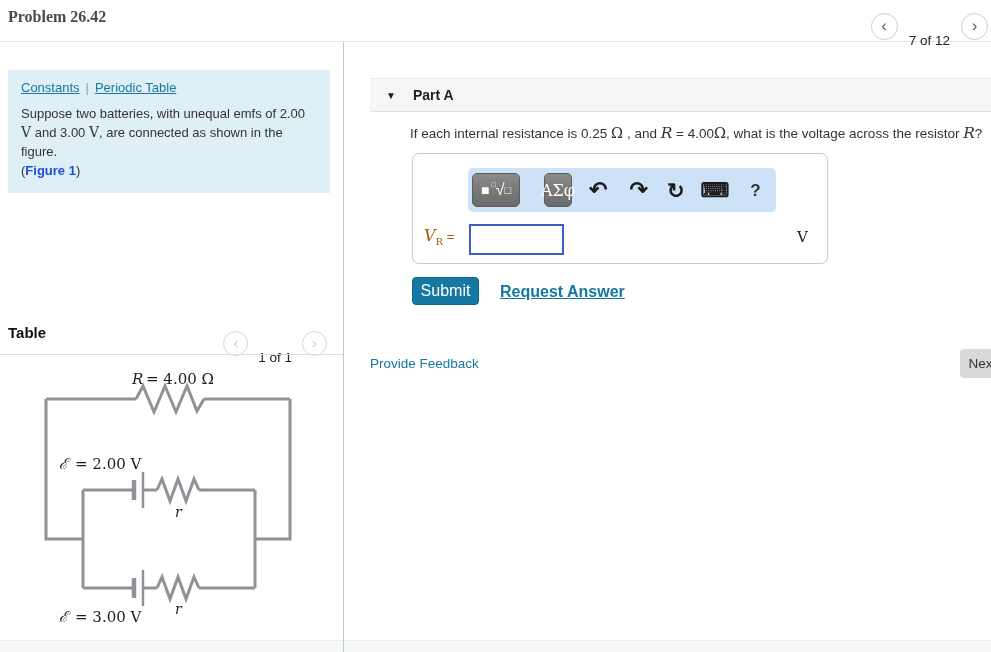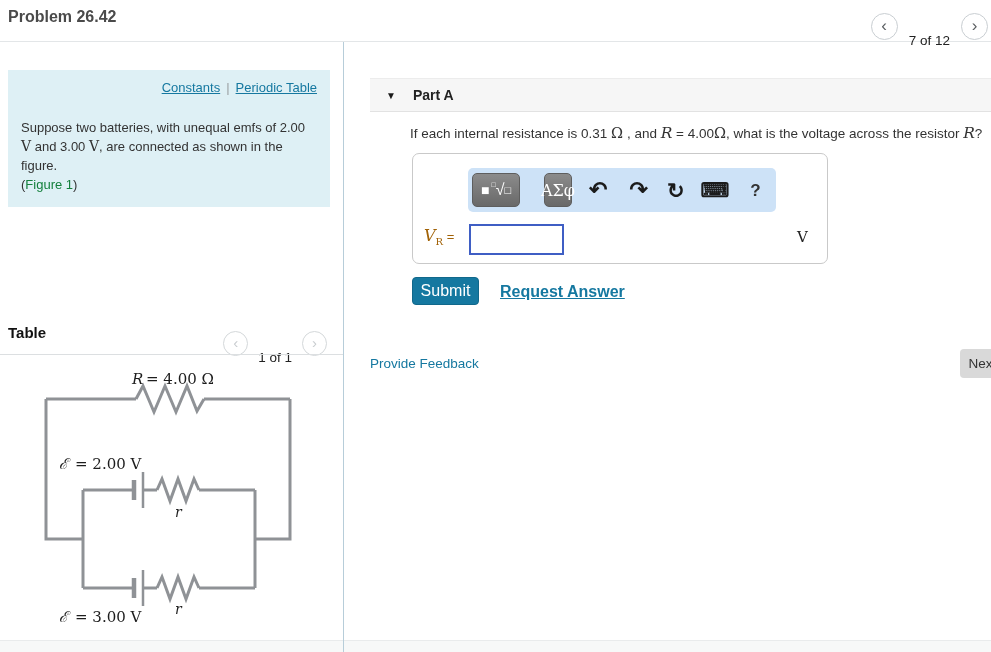--- a/index.html
+++ b/index.html
@@ -1,36 +1,36 @@
 <!DOCTYPE html>
 <html><head>
 <meta charset="utf-8">
 <style>
   * { margin:0; padding:0; box-sizing:border-box; }
   html,body { width:991px; height:652px; background:#fff; font-family:"Liberation Sans", sans-serif; overflow:hidden; position:relative; }
 
   
   .header { position:absolute; top:0; left:0; width:991px; height:42px; background:#fff; border-bottom:1px solid #e3e6e8; z-index:6; }
-  .page-title { position:absolute; left:8px; top:8px; font-size:16px; font-weight:bold; color:#4a4a4a; }
+  .page-title { position:absolute; left:8px; top:8px; font-size:16px; font-weight:bold; color:#4a4a4a;font-family:Liberation Serif, serif; }
   .pager { position:absolute; right:3px; top:5px; display:flex; align-items:center; gap:11px; }
   .circle-btn { width:27px; height:27px; border-radius:50%; border:1px solid #c9ced2; background:#fff; display:flex; align-items:center; justify-content:center; color:#5a5e61; font-size:17px; line-height:1; cursor:pointer; padding-bottom:2px; }
   .pager-label { font-size:13.5px; color:#222;margin-top:28px; }
 
   
   .left-col { position:absolute; top:42px; left:0; width:343px; bottom:12px; background:#fff; }
   .v-divider { position:absolute; top:42px; bottom:0; left:343px; width:1px; background:#b7cdd9; z-index:5; }
   .footer-strip { position:absolute; left:0; bottom:0; width:991px; height:12px; background:#f7f8f8; border-top:1px solid #e9ebec; }
 
   
   .info-box { position:absolute; left:8px; top:28px; width:322px; background:#def0f5; padding:10px 13px 13px; }
-  .info-links { text-align:right; font-size:13px; margin-bottom:24px; }
+  .info-links { text-align:left; font-size:13px; margin-bottom:10px; }
   .info-links a { color:#1578a0; text-decoration:underline; cursor:pointer; }
   .link-sep { color:#9aa0a3; margin:0 6px; text-decoration:none; }
   .info-text { font-size:13px; color:#333; line-height:1.45; }
-  .figure-link { color:#15803d; cursor:pointer; }
+  .figure-link { color:#1d4ed8; cursor:pointer;font-weight:bold; }
   .paren { color:#333; }
 
   .math-var { font-family:"DejaVu Serif", serif; font-style:italic; font-size:15px; line-height:1; }
   .math-rm  { font-family:"DejaVu Serif", serif; font-size:14px; line-height:1; }
 
   
   .figure-header { position:absolute; left:0; top:280px; width:343px; height:32px; }
   .figure-title { position:absolute; left:8px; top:2px; font-size:15px; font-weight:bold; color:#111; }
   .figure-pager { position:absolute; right:16px; top:0; display:flex; align-items:center; gap:10px; }
   .circle-btn.disabled { color:#c9cdd0; border-color:#d4d8da; cursor:default; }
@@ -169,21 +169,21 @@
     <text class="fig-label it small" x="175" y="254">r</text>
   </svg>
 </div>
 
 <div class="parta-header">
   <span class="caret">▼</span>
   <span class="parta-title">Part A</span>
 </div>
 
 <div class="question">
-  <span>If each internal resistance is 0.31 </span><span class="math-rm">Ω</span><span> , and </span><span class="math-var">R</span><span> = 4.00</span><span class="math-rm">Ω</span><span>, what is the voltage across the resistor </span><span class="math-var">R</span><span>?</span>
+  <span>If each internal resistance is 0.25 </span><span class="math-rm">Ω</span><span> , and </span><span class="math-var">R</span><span> = 4.00</span><span class="math-rm">Ω</span><span>, what is the voltage across the resistor </span><span class="math-var">R</span><span>?</span>
 </div>
 
 <div class="answer-box">
   <div class="eq-toolbar">
     <div class="tb-btn tb-eq">
       <span class="eq-glyph-square">■</span>
         <span class="eq-glyph-sup">□</span>
         <span class="eq-glyph-root">√</span>
         <span class="eq-glyph-box">□</span>
     </div>

